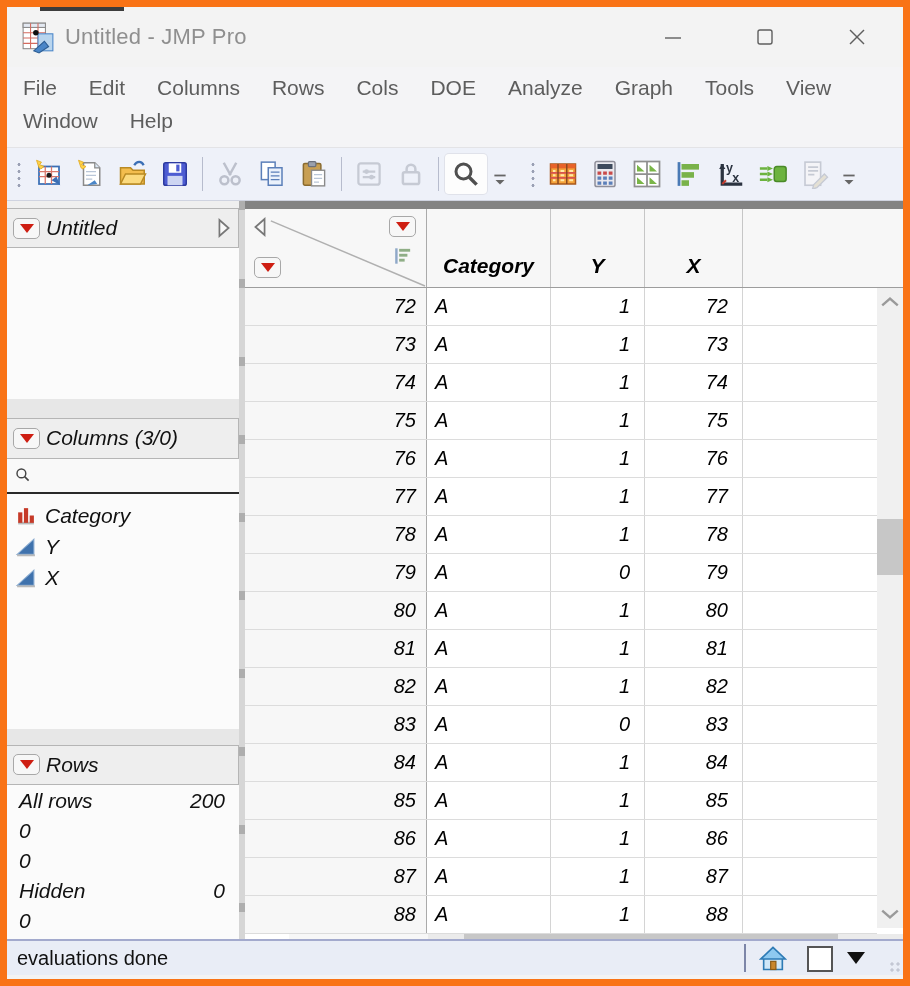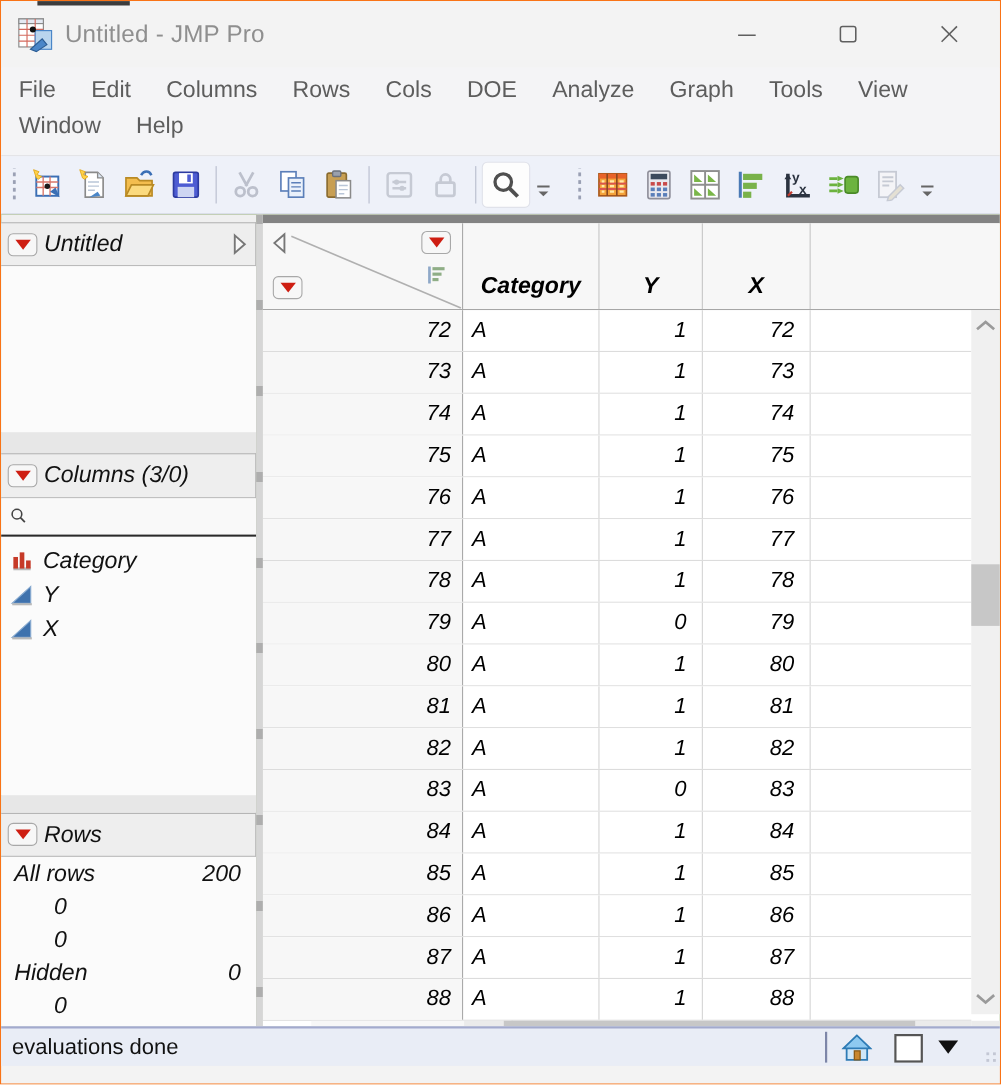--- a/index.html
+++ b/index.html
@@ -1,18 +1,18 @@
 <!DOCTYPE html>
 <html><head>
 <meta charset="utf-8">
 <style>
   * { box-sizing: border-box; margin: 0; padding: 0; }
   html,body { background:#fff; }
   body { font-family: "Liberation Sans", "DejaVu Sans", sans-serif; }
-  .window { position:relative; width:910px; height:986px; background:#f3f3f3; border:1px solid #f97316; overflow:hidden; }
+  .window { position:relative; width:910px; height:986px; background:#f3f3f3; border:7px solid #f97316; overflow:hidden; }
 
   
   .titlebar { position:relative; height:60px; display:flex; align-items:center; background:#f3f3f3; }
   .bg-sliver { position:absolute; left:33px; top:0; width:84px; height:4px; background:#3c3c3c; }
   .app-icon { margin-left:14px; width:34px; height:34px; flex:0 0 auto; }
   .title-text { margin-left:10px; font-size:22px; color:#8f8f8f; letter-spacing:0.2px; }
   .win-controls { margin-left:auto; display:flex; align-items:center; height:100%; }
   .win-btn { width:92px; height:100%; display:flex; align-items:center; justify-content:center; cursor:default; }
   .win-btn svg { stroke:#5f5f5f; fill:none; stroke-width:1.4; }
 
@@ -44,21 +44,21 @@
   .tp-body { height:158px; }
   .h-splitter { height:20px; background:#e7e7e7; }
   .h-splitter.small { height:16px; }
   .cp-search { height:37px; background:#f9f9f9; border-bottom:2px solid #2a2a2a; display:flex; align-items:center; padding-left:8px; }
   .cp-list { height:246px; padding-top:6px; }
   .col-item { display:flex; align-items:center; height:31px; padding-left:8px; cursor:default; }
   .col-item .ci-label { font-size:21px; color:#111; margin-left:9px; }
   .rp-body { flex:1; padding-top:4px; }
   .row-stat { display:flex; align-items:flex-start; height:30px; padding:0 14px 0 12px; cursor:default; }
   .row-stat .rs-label { font-size:21px; color:#111; flex:1; }
-  .row-stat .rs-value { font-size:21px; color:#111;margin-left:36px; }
+  .row-stat .rs-value { font-size:21px; color:#111; }
 
   
   .v-splitter { width:6px; flex:0 0 auto; background:#d6d6d6;
     background-image:repeating-linear-gradient(180deg,#aeaeae 0 9px,#d6d6d6 9px 78px); cursor:col-resize; }
 
   
   .table-area { position:relative; flex:1; background:#fff; overflow:hidden; }
   .table-topstrip { position:absolute; left:0; top:0; right:0; height:8px; background:#838383; }
   .grid-header { position:absolute; left:0; top:8px; right:0; height:79px; display:flex; background:#f7f7f7; border-bottom:1px solid #9d9d9d; }
   .corner-cell { position:relative; width:182px; flex:0 0 auto; border-right:1px solid #aaa; }

